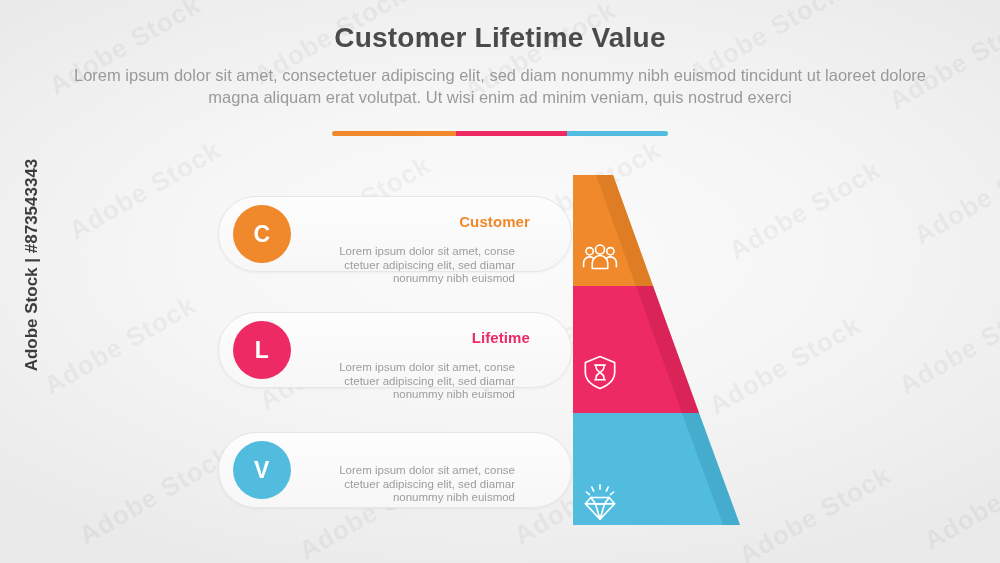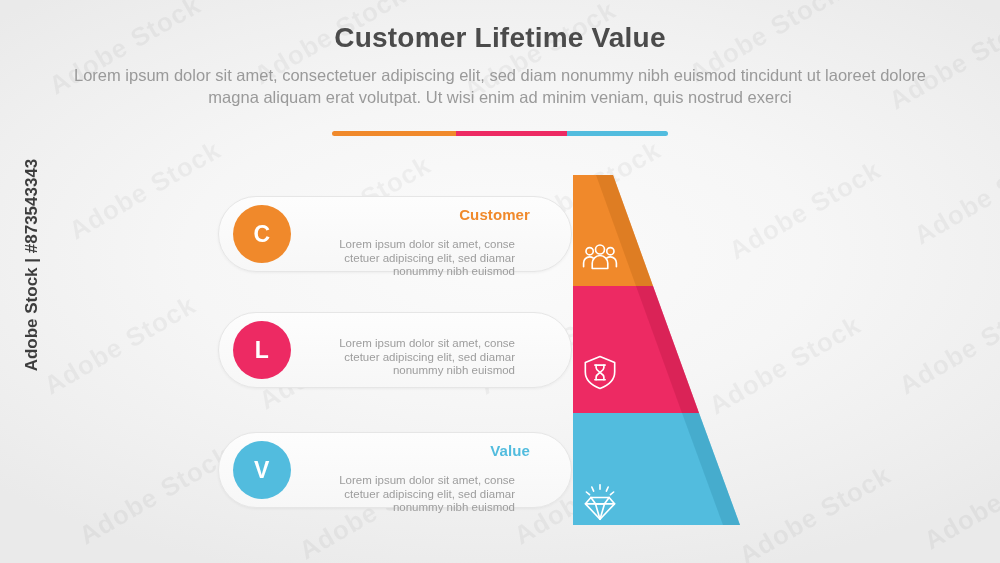--- a/index.html
+++ b/index.html
@@ -87,21 +87,21 @@
   .bullet{
     position:absolute;
     left:14px;top:50%;margin-top:-29px;
     width:58px;height:58px;border-radius:50%;
     display:flex;align-items:center;justify-content:center;
     color:#ffffff;font-size:23px;font-weight:bold;
     letter-spacing:0.5px;
   }
   .ctext{
     position:absolute;
-    right:41px;top:9px;width:215px;
+    right:41px;top:16px;width:215px;
     text-align:right;
   }
   .ctitle{
     font-size:15px;font-weight:bold;margin:0 0 2px 0;
     letter-spacing:0.1px;
   }
   .cbody{
     font-size:11.5px;line-height:13.6px;color:#9d9d9d;margin:15px;
   }
 
@@ -168,30 +168,30 @@
         <p class="ctitle" style="color: rgb(240, 137, 43);">Customer</p>
         <p class="cbody">Lorem ipsum dolor sit amet, conse ctetuer adipiscing elit, sed diamar nonummy nibh euismod</p>
       </div>
     </div>
 
     <div class="card c1">
       <div class="bullet" style="background: rgb(237, 42, 99);">
         <span>L</span>
       </div>
       <div class="ctext">
+        <p class="ctitle" style="color: rgb(237, 42, 99);">Lifetime</p>
         <p class="cbody">Lorem ipsum dolor sit amet, conse ctetuer adipiscing elit, sed diamar nonummy nibh euismod</p>
       </div>
     </div>
 
     <div class="card c2">
       <div class="bullet" style="background: rgb(82, 188, 222);">
         <span>V</span>
       </div>
       <div class="ctext">
-        <p class="ctitle" style="color: rgb(82, 188, 222);">Value</p>
         <p class="cbody">Lorem ipsum dolor sit amet, conse ctetuer adipiscing elit, sed diamar nonummy nibh euismod</p>
       </div>
     </div>
 
   </div>
 
   <div class="pyramid">
     <svg width="215" height="350" viewBox="0 0 215 350">
 
       <polygon points="0,0 40,0 80,111 0,111" fill="#F0892B"></polygon>

